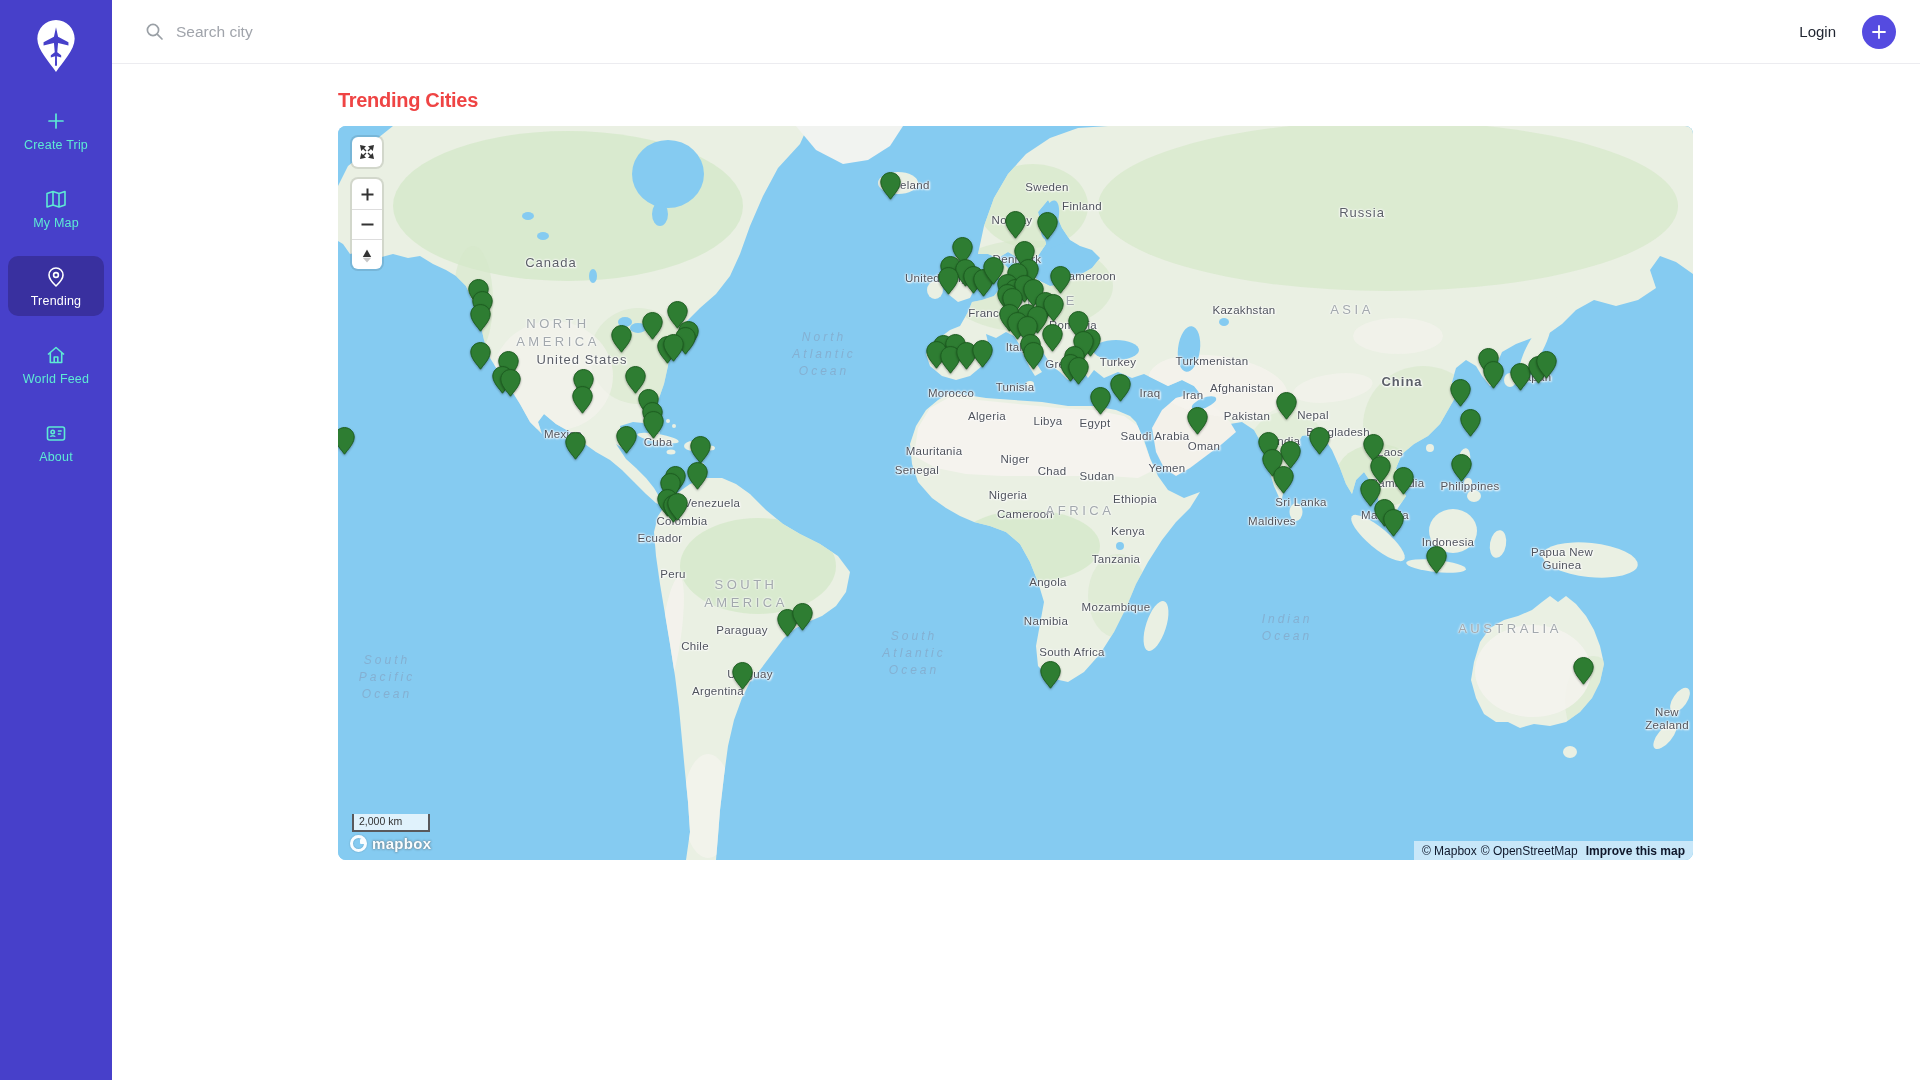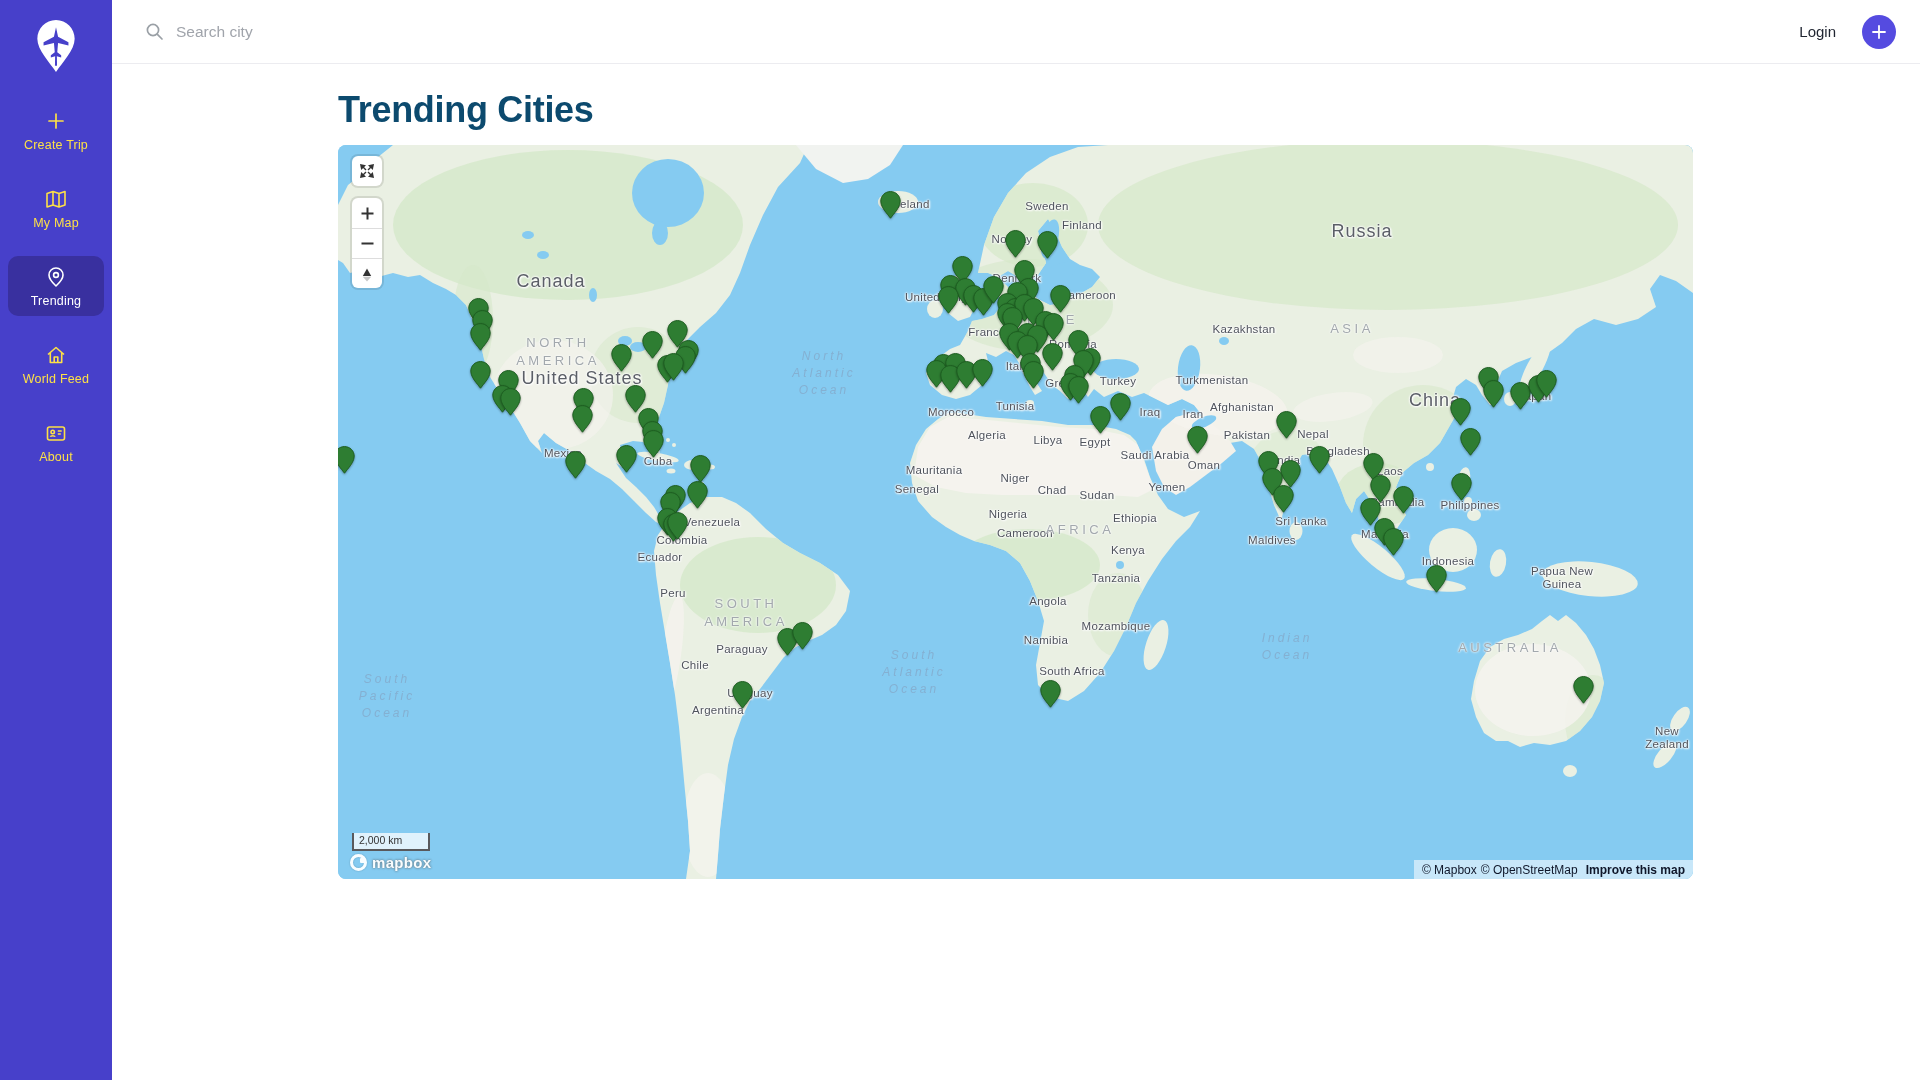--- a/index.html
+++ b/index.html
@@ -4,52 +4,52 @@
 <style>
   * { margin:0; padding:0; box-sizing:border-box; }
   html,body { width:1920px; height:1080px; overflow:hidden; background:#fff;
     font-family:"Liberation Sans", sans-serif; }
 
   
   .sidebar { position:fixed; left:0; top:0; width:112px; height:1080px;
     background:#4740ca; display:flex; flex-direction:column; align-items:center; z-index:50; }
   .logo { margin:18px auto 26px; width:46px; height:56px; cursor:pointer; }
   .nav-item { width:96px; margin:0 auto 18px; padding:9px 2px 8px; border-radius:10px;
-    display:flex; flex-direction:column; align-items:center; gap:5px; color:#fde047; cursor:pointer; }
+    display:flex; flex-direction:column; align-items:center; gap:5px; color:#5eead4; cursor:pointer; }
   .nav-item svg { display:block; }
   .nav-item .nav-label { font-size:12.5px; letter-spacing:.2px; }
   .nav-item.active { background:#39309f; color:#ffffff; }
 
   
   .topbar { position:fixed; left:112px; top:0; right:0; height:64px; background:#fff;
     border-bottom:1px solid #ececf0; display:flex; align-items:center; z-index:40; }
   .search-wrap { display:flex; align-items:center; gap:12px; margin-left:33px; flex:1; }
   .search-input { border:none; outline:none; font-size:15.5px; color:#333; width:420px;
     font-family:"Liberation Sans", sans-serif; }
   .search-input::placeholder { color:#a0a4ab; }
   .login-btn { font-size:15px; color:#1f2430; background:none; border:none; cursor:pointer;
     margin-right:26px; font-family:"Liberation Sans", sans-serif; }
   .plus-btn { width:34px; height:34px; border-radius:50%; background:#554be0; border:none;
     cursor:pointer; margin-right:24px; display:flex; align-items:center; justify-content:center; }
 
   
   .main { position:absolute; left:112px; top:65px; right:0; bottom:0; background:#fff; }
-  .page-title { margin:24px 0 14px 226px; font-size:36px; font-weight:700; color:#0c4a6e;
+  .page-title { margin:24px 0 14px 226px; font-size:20px; font-weight:700; color:#ef4444;
     letter-spacing:-.3px; }
 
   
   .map { position:relative; width:1355px; height:734px; margin-left:226px; border-radius:8px;
     overflow:hidden; background:#85cbf1; cursor:grab; }
   .map svg.geo { position:absolute; left:0; top:0; }
 
   .map-label { position:absolute; transform:translate(-50%,-50%); white-space:pre-line;
     text-align:center; z-index:2; pointer-events:none;
     text-shadow:0 0 2px #fff,0 0 2px #fff,0 0 3px #fff,1px 1px 2px #fff; }
   .lc { font-size:11.5px; color:#4f535c; font-weight:500; letter-spacing:.3px; line-height:13px; }
-  .lb { font-size:18px;  color:#5b5f67; font-weight:500; letter-spacing:1px; }
+  .lb { font-size:13px;  color:#5b5f67; font-weight:500; letter-spacing:1px; }
   .lr { font-size:13px; color:#a2a8ad; font-weight:500; letter-spacing:3.5px; line-height:18px;
     text-shadow:0 0 2px #fff,0 0 3px #fff; }
   .lo { font-size:12px; color:#84b0d2; font-style:italic; letter-spacing:3px; line-height:17px;
     text-shadow:none; }
 
   .pin { position:absolute; width:21px; height:28px; z-index:3; cursor:pointer;
     filter:drop-shadow(0 1px 1px rgba(0,0,0,.35)); }
 
   
   .ctl { position:absolute; z-index:6; background:#fff; border-radius:6px;
@@ -315,21 +315,21 @@
         <div class="map-label lc" style="left: 817px; top: 310px;">Saudi Arabia</div>
         <div class="map-label lc" style="left: 866px; top: 320px;">Oman</div>
         <div class="map-label lc" style="left: 829px; top: 342px;">Yemen</div>
         <div class="map-label lc" style="left: 904px; top: 262px;">Afghanistan</div>
         <div class="map-label lc" style="left: 909px; top: 290px;">Pakistan</div>
         <div class="map-label lc" style="left: 949px; top: 315px;">India</div>
         <div class="map-label lc" style="left: 975px; top: 289px;">Nepal</div>
         <div class="map-label lc" style="left: 1000px; top: 306px;">Bangladesh</div>
         <div class="map-label lc" style="left: 963px; top: 376px;">Sri Lanka</div>
         <div class="map-label lc" style="left: 934px; top: 395px;">Maldives</div>
-        <div class="map-label lb" style="left: 1097px; top: 255px;">China</div>
+        <div class="map-label lb" style="left: 1064px; top: 255px; font-weight: bold;">China</div>
         <div class="map-label lc" style="left: 1052px; top: 326px;">Laos</div>
         <div class="map-label lc" style="left: 1059px; top: 357px;">Cambodia</div>
         <div class="map-label lc" style="left: 1132px; top: 360px;">Philippines</div>
         <div class="map-label lc" style="left: 1047px; top: 389px;">Malaysia</div>
         <div class="map-label lc" style="left: 1110px; top: 416px;">Indonesia</div>
         <div class="map-label lc" style="left: 1197px; top: 251px;">Japan</div>
         <div class="map-label lc" style="left: 592px; top: 325px; padding-left: 8px;">Mauritania</div>
         <div class="map-label lc" style="left: 579px; top: 344px;">Senegal</div>
         <div class="map-label lc" style="left: 677px; top: 333px;">Niger</div>
         <div class="map-label lc" style="left: 714px; top: 345px;">Chad</div>

